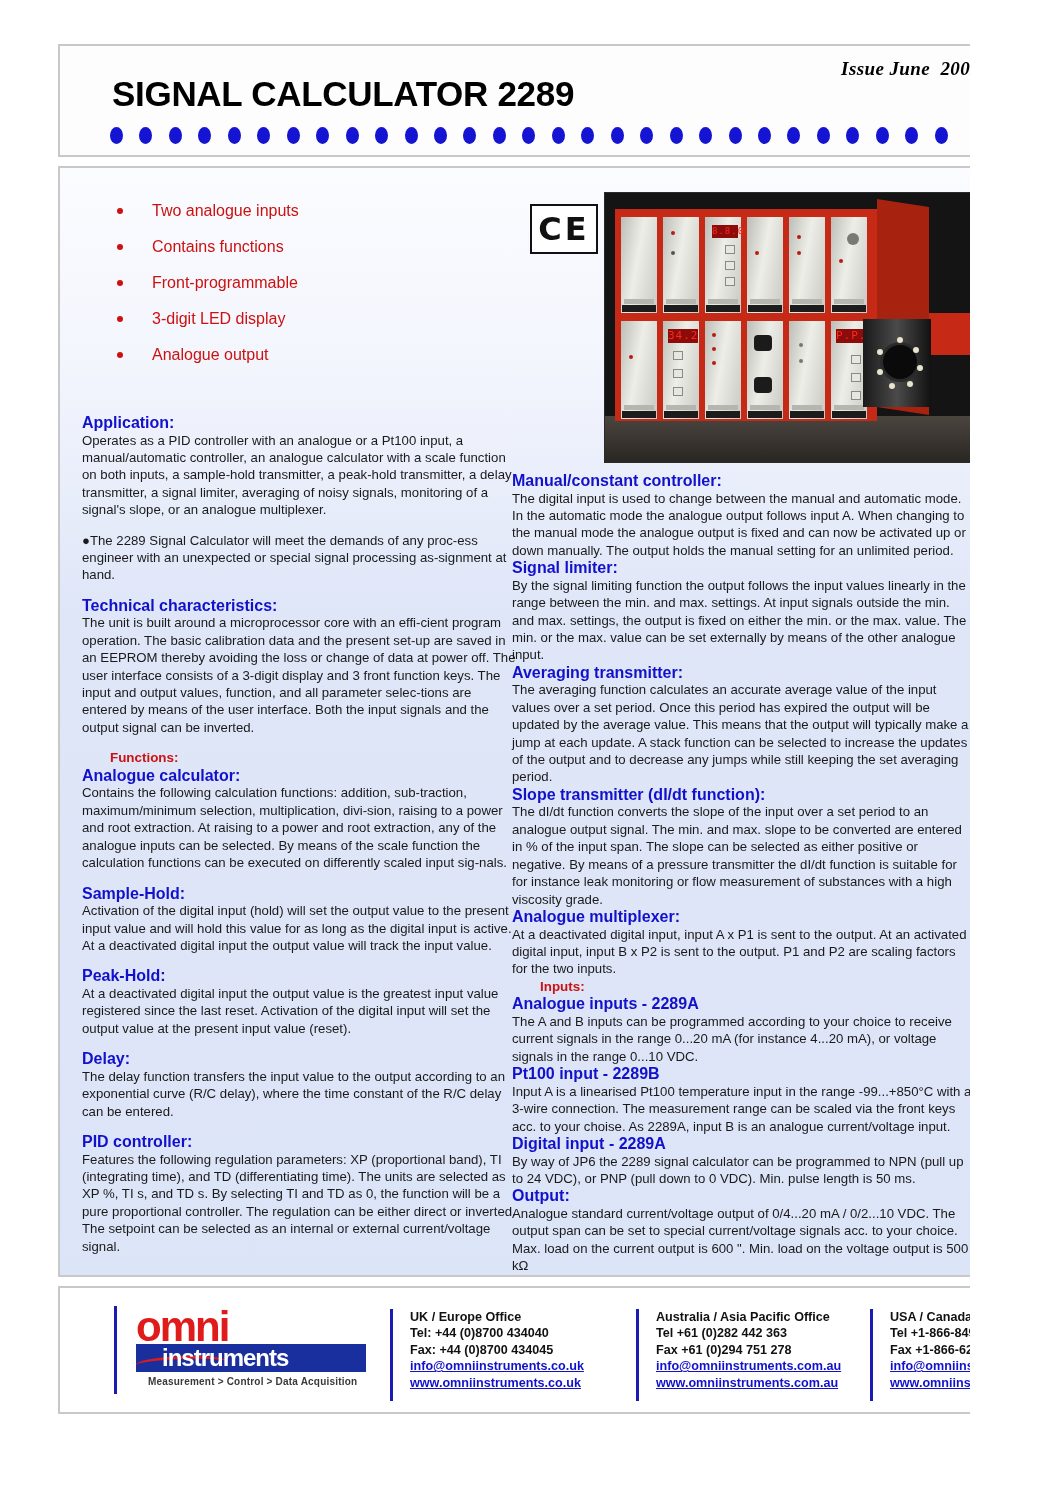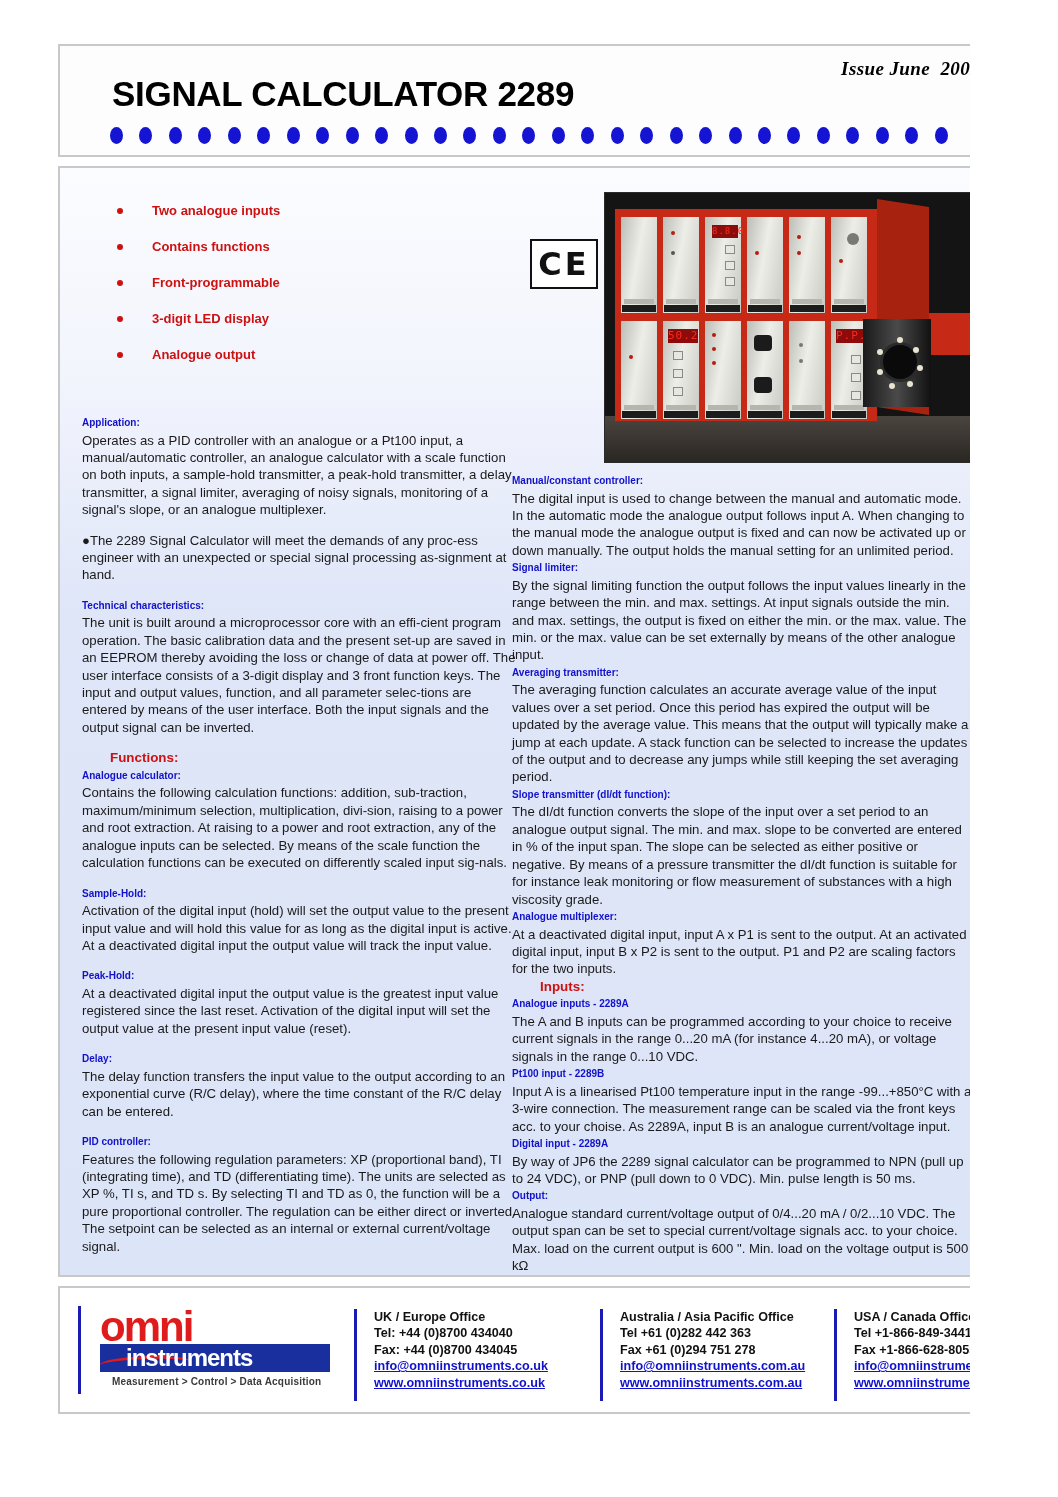--- a/index.html
+++ b/index.html
@@ -92,22 +92,22 @@
     width: 440px;
     margin: 0;
     padding: 0;
     list-style: none;
   }
   .features li {
     position: relative;
     height: 36px;
     padding-left: 62px;
     color: #cc1111;
-    font-size: 13px;
-    font-weight: bold;
+    font-size: 16px;
+    font-weight: normal;
     line-height: 30px;
     white-space: nowrap;
   }
   .features li .bul {
     position: absolute;
     left: 27px;
     top: 12px;
     width: 6px;
     height: 6px;
     border-radius: 50%;
@@ -125,21 +125,20 @@
     background: #fff;
     display: flex;
     align-items: center;
     justify-content: center;
     font-family: "DejaVu Sans", sans-serif;
     font-weight: bold;
     font-size: 32px;
     letter-spacing: 3px;
     color: #111;
     line-height: 1;
-    margin-top: 35px;
   }
 
   
   .photo {
     position: absolute;
     left: 544px;
     top: 24px;
     width: 368px;
     height: 271px;
     background: #141414;
@@ -278,21 +277,21 @@
   }
   .col p {
     margin: 0;
   }
   .col p.gap {
     margin-top: 13px;
   }
   .h-blue {
     color: #1111cc;
     font-weight: bold;
-    font-size: 10px;
+    font-size: 16px;
     line-height: 17.6px;
   }
   .h-red {
     color: #cc1111;
     font-weight: bold;
     font-size: 13.4px;
     line-height: 17.6px;
     padding-left: 28px;
   }
 
@@ -301,20 +300,21 @@
     position: absolute;
     left: 58px;
     top: 1286px;
     width: 942px;
     height: 128px;
     border: 2px solid #c8c8c8;
     background: #ffffff;
     box-sizing: border-box;
     display: flex;
     align-items: center;
+    padding-left: 36px;
   }
   .logo-cell {
     position: relative;
     width: 276px;
     height: 100px;
     margin-left: 18px;
     flex: 0 0 auto;
   }
   .logo-bar {
     position: absolute;
@@ -500,21 +500,21 @@
           <div class="label-strip"></div>
           <div class="conn"></div>
         </div>
 
       <div class="mod" style="left:14px;top:126px;width:40px;height:102px;">
           <div class="lamp" style="left:8px;top:34px;"></div>
           <div class="label-strip"></div>
           <div class="conn"></div>
         </div>
       <div class="mod" style="left:56px;top:126px;width:40px;height:102px;">
-          <div class="led" style="left:5px;top:8px;width:30px;height:14px;font-size:11px;line-height:14px;">50.2</div>
+          <div class="led" style="left:5px;top:8px;width:30px;height:14px;font-size:11px;line-height:14px;">34.2</div>
           <div class="keypad" style="left:10px;top:30px;"></div>
           <div class="keypad" style="left:10px;top:48px;"></div>
           <div class="keypad" style="left:10px;top:66px;"></div>
           <div class="label-strip"></div>
           <div class="conn"></div>
         </div>
       <div class="mod" style="left:98px;top:126px;width:40px;height:102px;">
           <div class="lamp" style="left:7px;top:12px;"></div>
           <div class="lamp" style="left:7px;top:26px;"></div>
           <div class="lamp" style="left:7px;top:40px;"></div>

